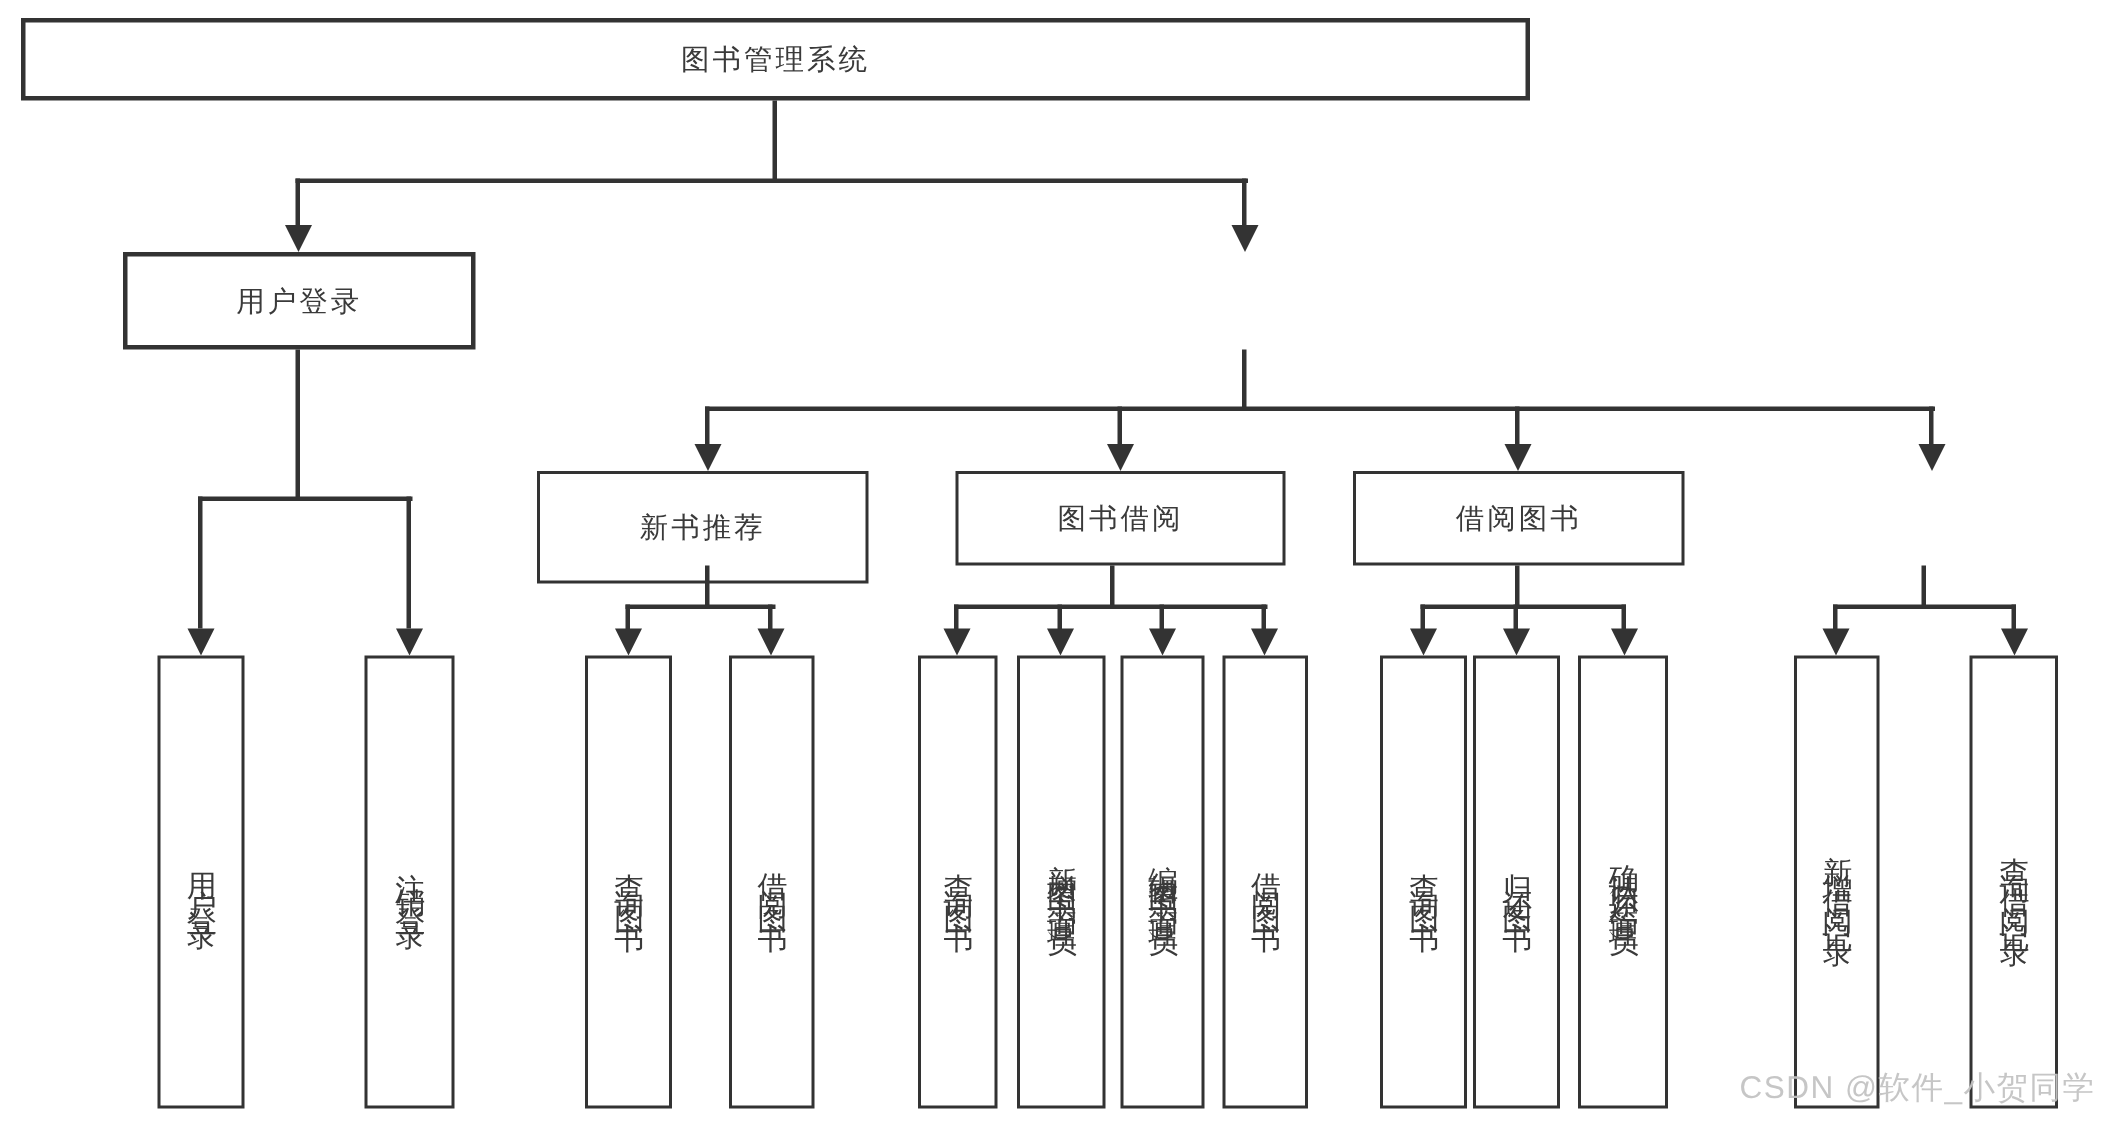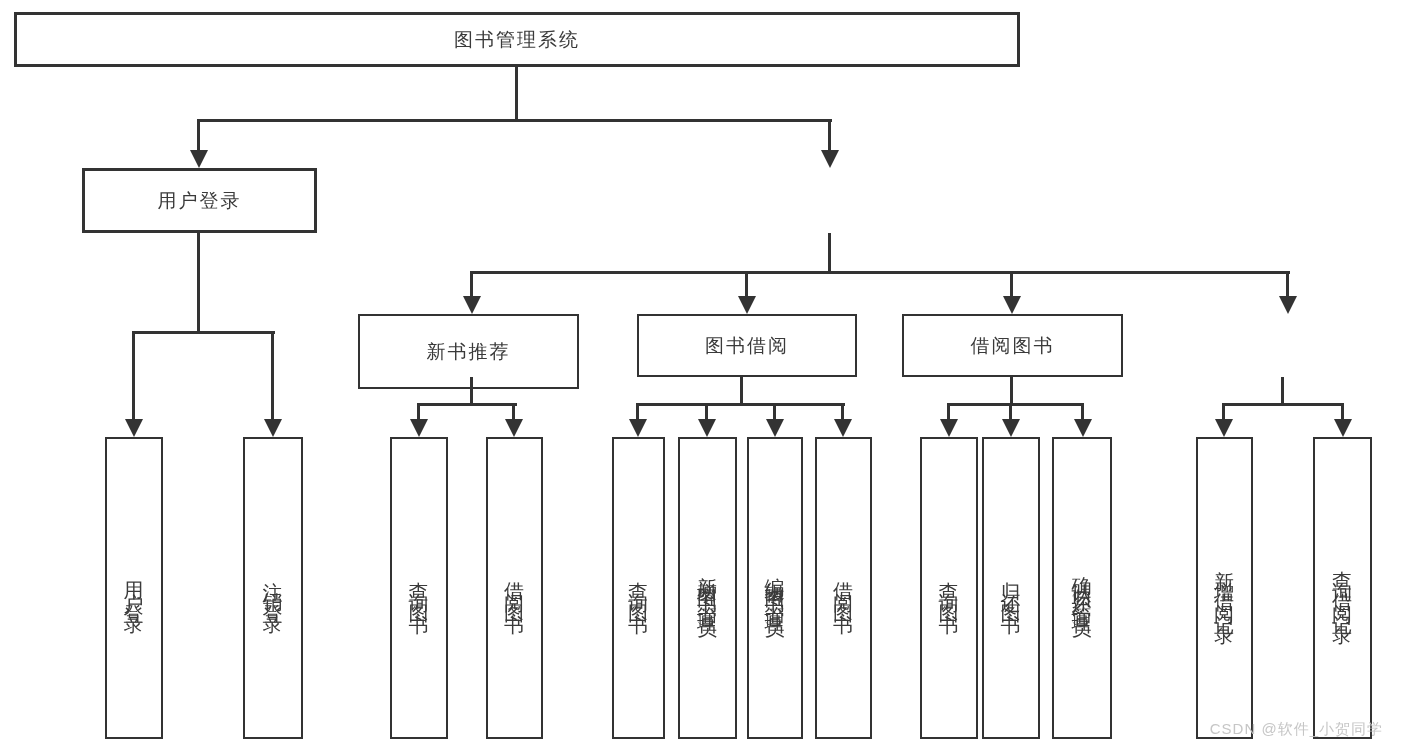--- a/index.html
+++ b/index.html
@@ -9,21 +9,21 @@
         display:flex;align-items:center;justify-content:center;}
   .hbox span{font-size:19px;color:#3a3a3a;letter-spacing:2px;white-space:nowrap;}
   .vbox{position:absolute;top:437px;height:302px;border:2px solid #333;background:#fff;
         box-sizing:border-box;display:flex;align-items:center;justify-content:center;}
   .vtext{writing-mode:vertical-rl;text-orientation:mixed;font-size:20px;color:#3a3a3a;
          letter-spacing:11px;line-height:1;}
   .vtext.tight{letter-spacing:6px;}
   .line{position:absolute;background:#333;}
   .arrow{position:absolute;width:0;height:0;border-left:9px solid transparent;
          border-right:9px solid transparent;border-top:18px solid #333;}
-  .watermark{position:absolute;right:22px;bottom:8px;font-size:15px;color:rgba(195,195,195,0.95);
+  .watermark{position:absolute;right:8px;bottom:8px;font-size:21px;color:rgba(195,195,195,0.95);
              letter-spacing:1px;z-index:10;}
 </style>
 </head>
 <body>
 
 <div class="canvas">
 
   <div class="hbox" style="left:14px;top:12px;width:1006px;height:55px">
     <span>图书管理系统</span>
   </div>

